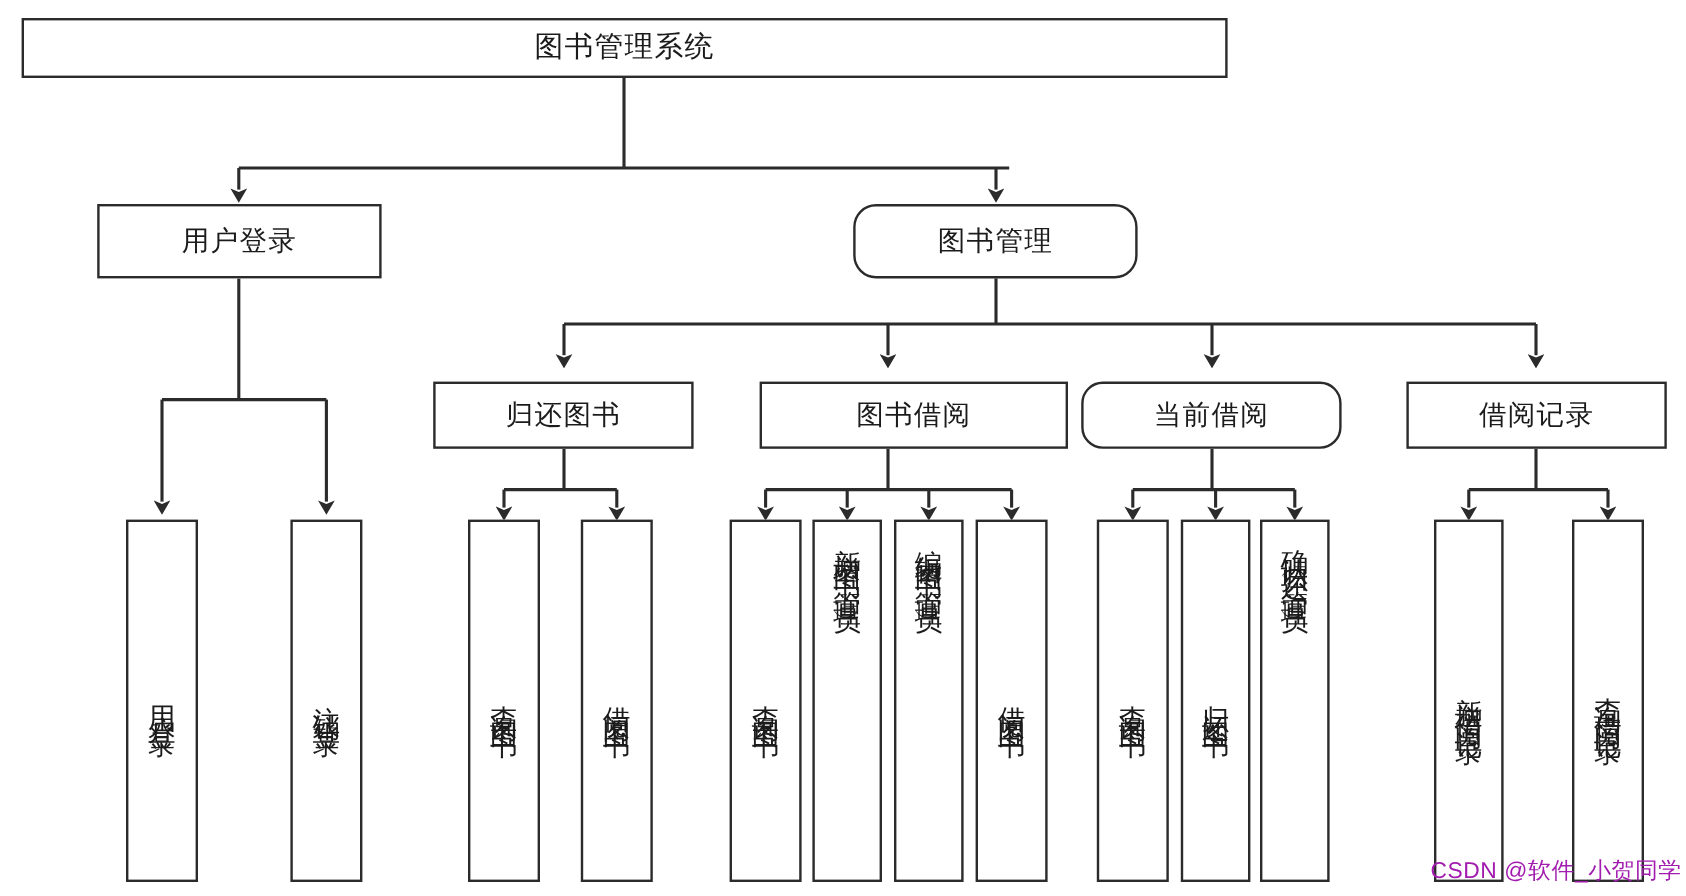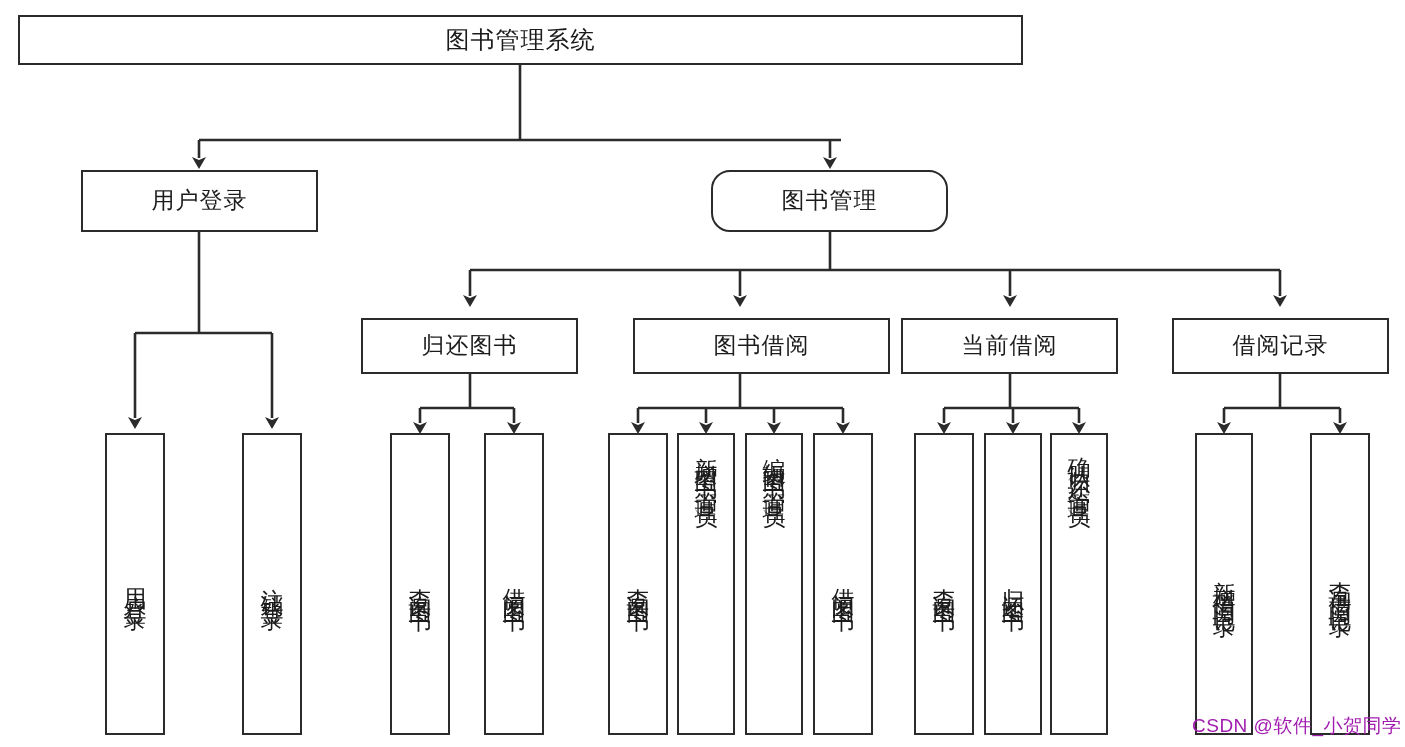--- a/index.html
+++ b/index.html
@@ -118,21 +118,21 @@
     </g>
   </svg>
 
   <div class="node horiz root" style="left:18px; top:15px; width:1005px; height:50px;">图书管理系统</div>
 
   <div class="node horiz" style="left:81px; top:170px; width:237px; height:62px;">用户登录</div>
   <div class="node horiz" style="left:711px; top:170px; width:237px; height:62px;border-radius:19px;">图书管理</div>
 
   <div class="node horiz" style="left:361px; top:318px; width:217px; height:56px;">归还图书</div>
   <div class="node horiz" style="left:633px; top:318px; width:257px; height:56px;">图书借阅</div>
-  <div class="node horiz" style="left:901px; top:318px; width:217px; height:56px;">当前借阅</div>
+  <div class="node horiz" style="left:901px; top:318px; width:217px; height:56px;border-radius:18px;">当前借阅</div>
   <div class="node horiz" style="left:1172px; top:318px; width:217px; height:56px;">借阅记录</div>
 
   <div class="node vert centered" style="left:105px; top:433px; width:60px; height:302px;">用户登录</div>
   <div class="node vert centered" style="left:242px; top:433px; width:60px; height:302px;">注销登录</div>
 
   <div class="node vert centered" style="left:390px; top:433px; width:60px; height:302px;">查询图书</div>
   <div class="node vert centered" style="left:484px; top:433px; width:60px; height:302px;">借阅图书</div>
 
   <div class="node vert centered" style="left:608px; top:433px; width:60px; height:302px;">查询图书</div>
   <div class="node vert" style="left:677px; top:433px; width:58px; height:302px;">新增图书（管理员）</div>

